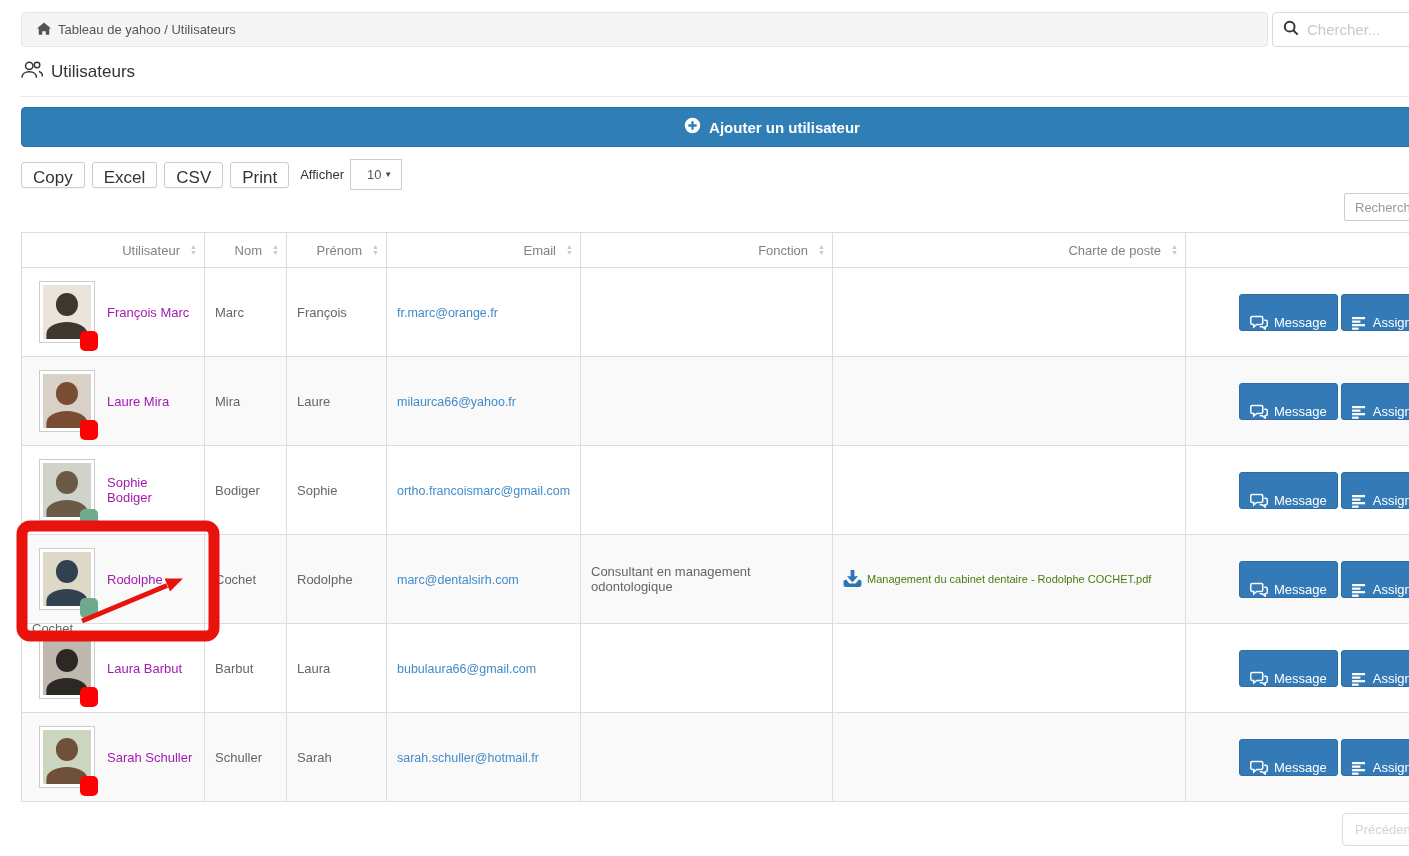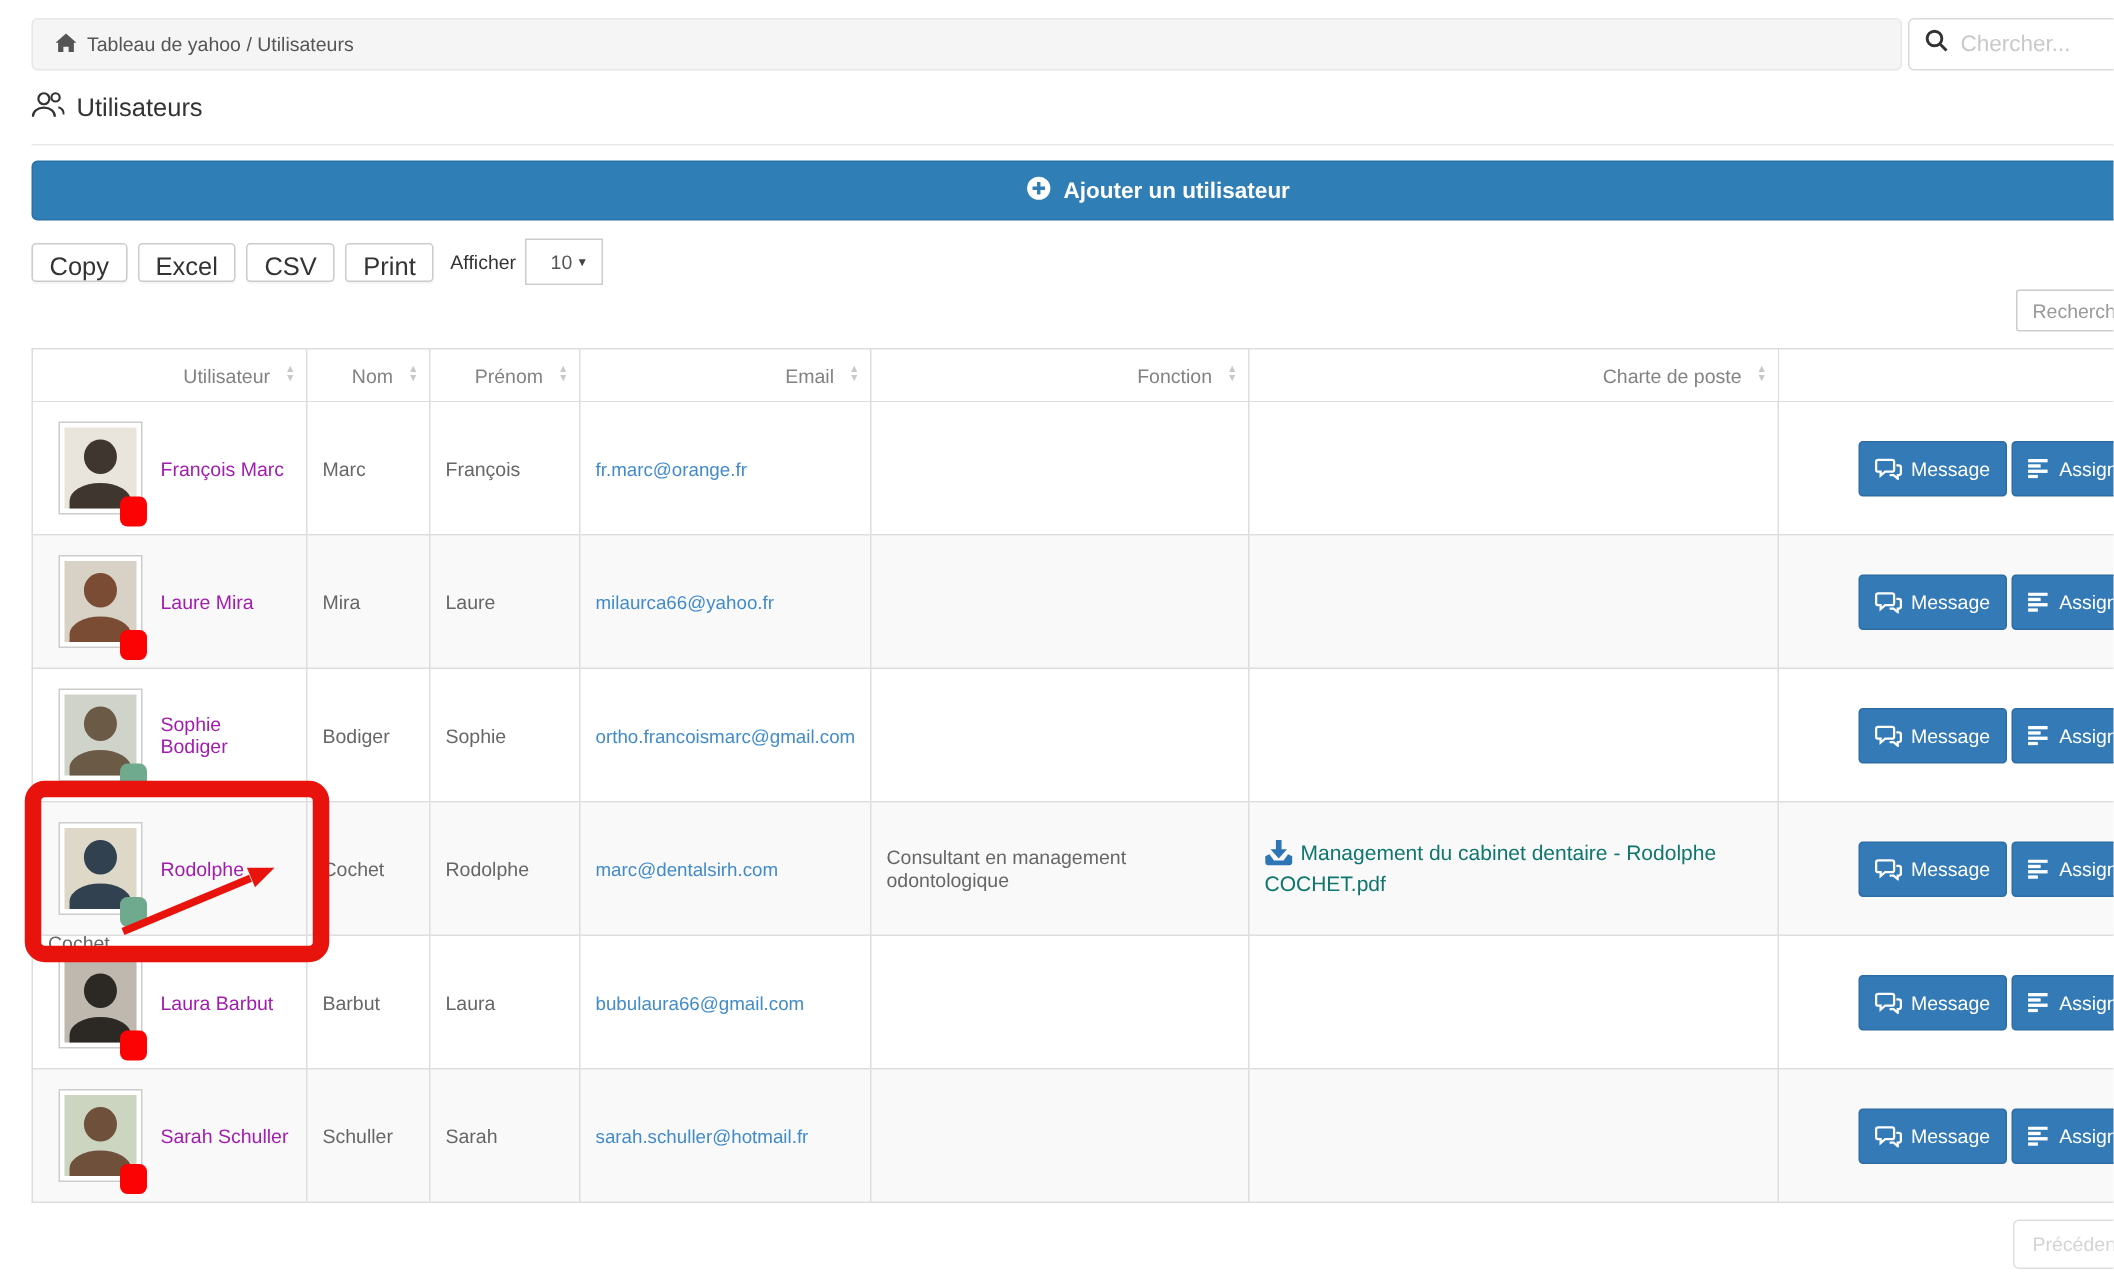--- a/index.html
+++ b/index.html
@@ -81,27 +81,27 @@
   .tone-4 { --bg:#beb8af; --sil:#2c2824; }
   .tone-5 { --bg:#ccd5bf; --sil:#6f503b; }
   .statusbadge { position:absolute; right:-4px; bottom:-9px; width:18px; height:20px;
     border-radius:5px; }
   .statusbadge.red { background:#fb0204; }
   .statusbadge.green { background:#6fa98e; }
   .user-name { font-size:13px; color:#a21caf; }
   .user-name-below { position:absolute; left:0; top:73px; font-size:13px; color:#666; }
 
   
-  .charte-link { color:#0f766e; text-decoration:none; font-size:14px; line-height:21px; }
+  .charte-link { color:#4d7c0f; text-decoration:none; font-size:11px; line-height:21px; }
   .charte-link svg { vertical-align:-4px; margin-right:5px; }
 
   
   .actioncell { padding-left:53px; }
   .actions { display:flex; gap:3px; }
-  .btn-blue { display:inline-flex; align-items:center; gap:6px; height:37px;
+  .btn-blue { display:inline-flex; align-items:flex-end; gap:6px; height:37px;
     background:#337ab7; border:1px solid #2e6da4; border-radius:3px; color:#fff;
     font-size:13px; padding:0 10px; cursor:pointer; font-family:inherit; white-space:nowrap; }
 
   
   .pagination-prev { position:absolute; left:1342px; top:813px; width:110px; height:33px;
     background:#fff; border:1px solid #ddd; border-radius:4px; color:#d4d4d4;
     font-size:13px; display:flex; align-items:center; padding:0 12px; }
 
   
   .annotation { position:absolute; left:0; top:0; width:1409px; height:856px;

